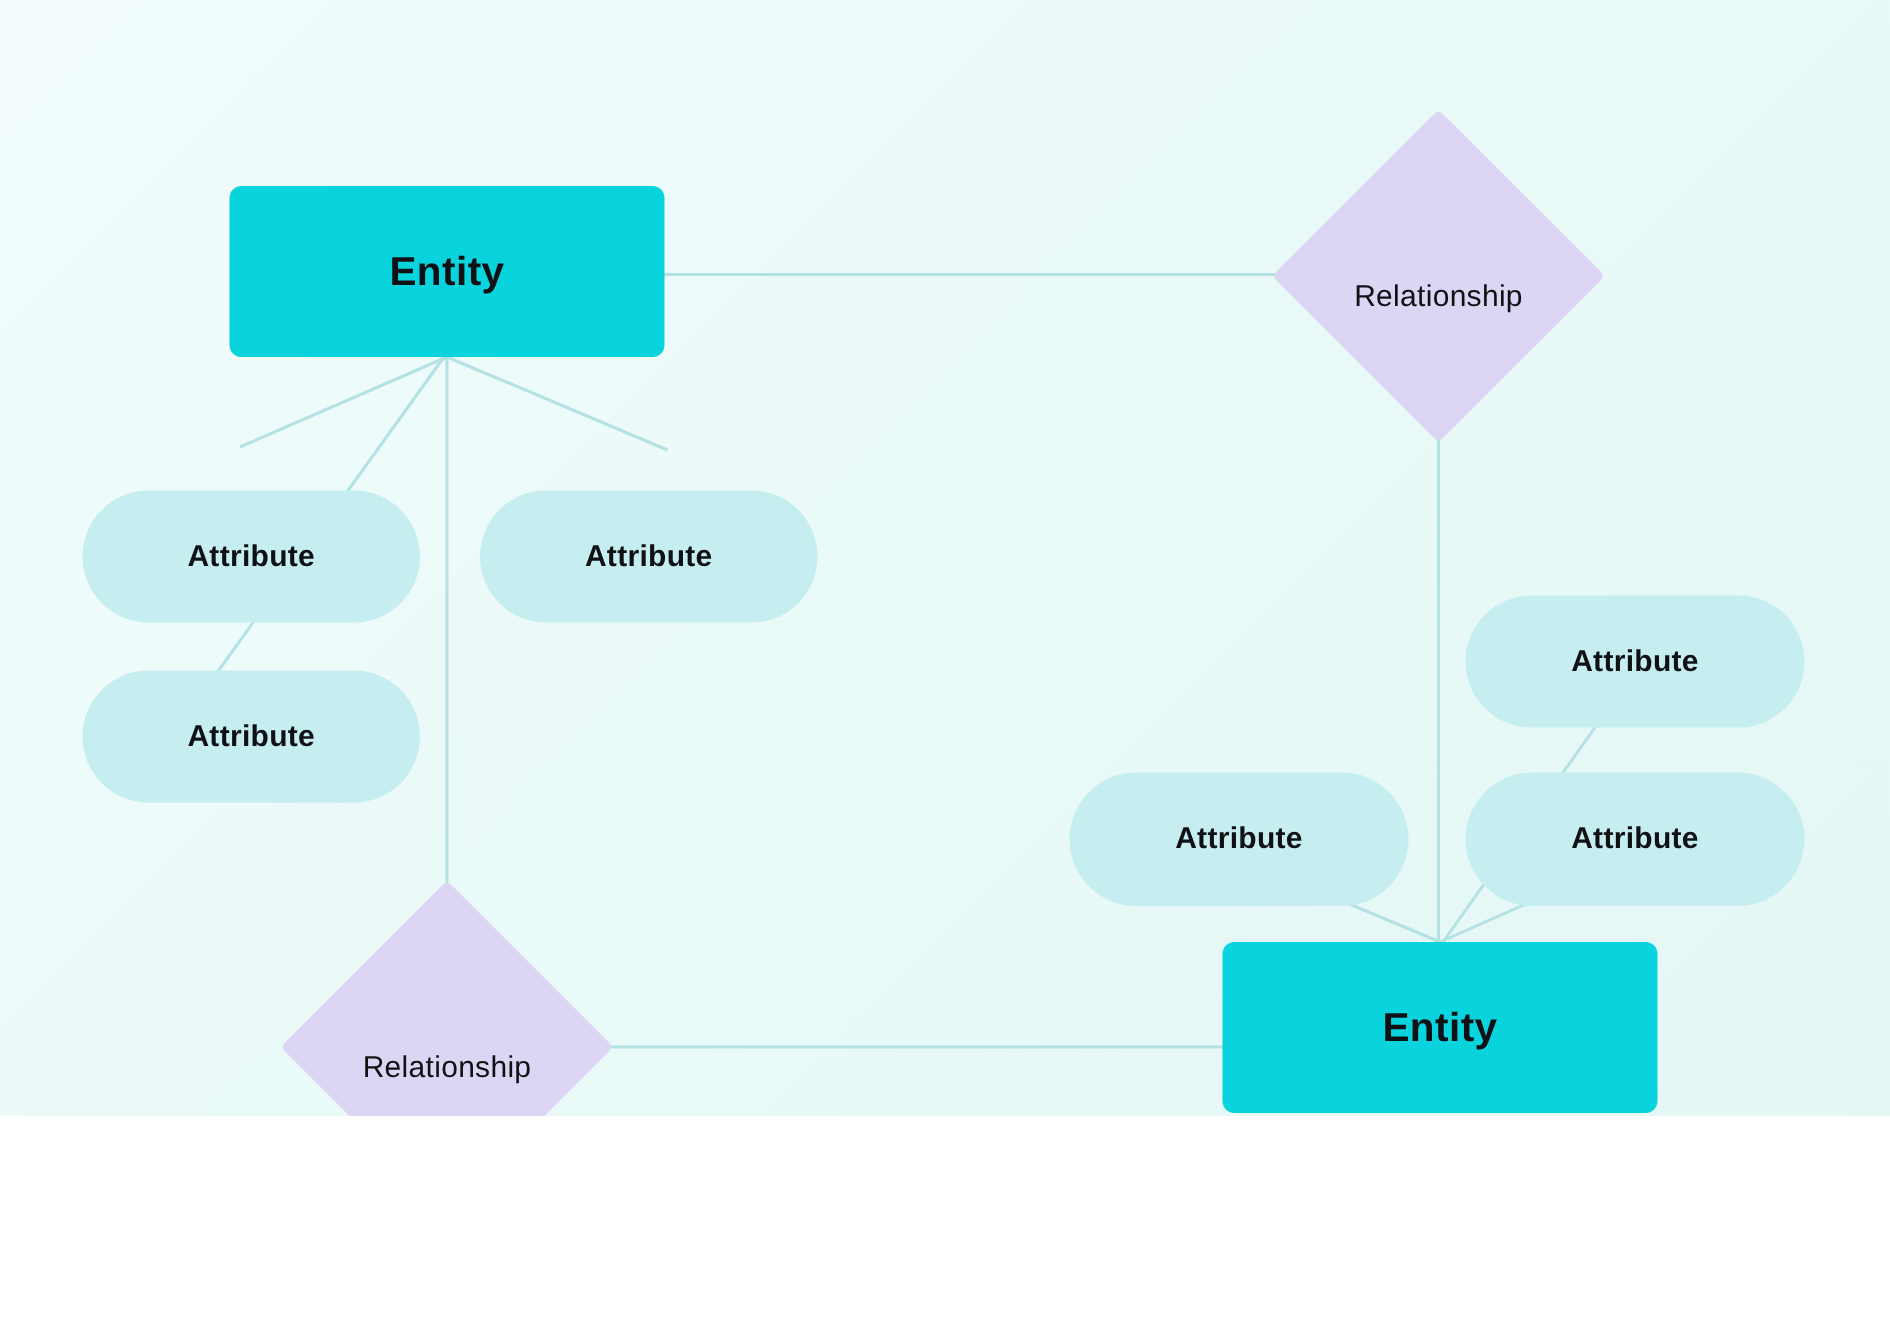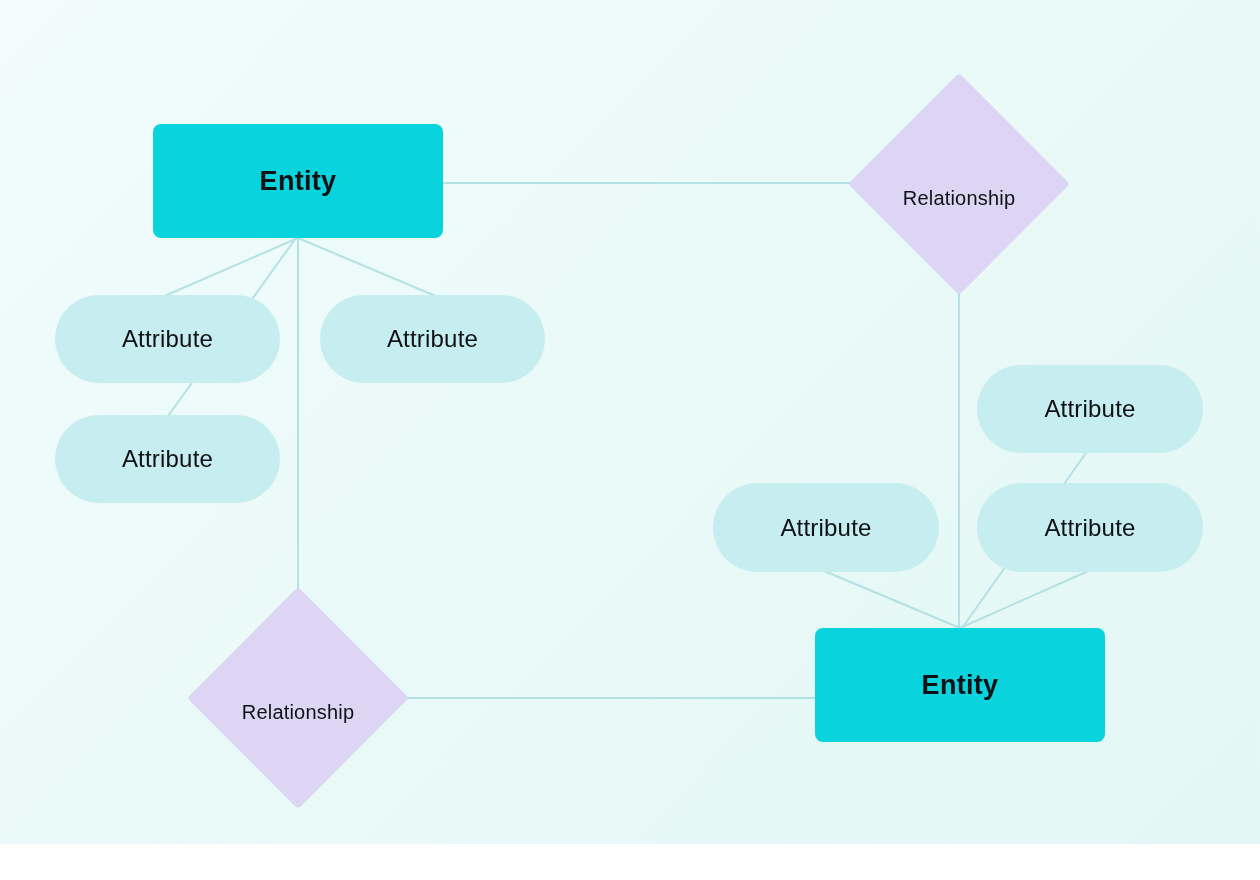--- a/index.html
+++ b/index.html
@@ -3,21 +3,21 @@
 <meta charset="utf-8">
 <style>
   html, body {
     margin: 0;
     padding: 0;
     font-family: "Liberation Sans", sans-serif;
   }
   .canvas {
     position: relative;
     width: 1260px;
-    height: 844px;
+    height: 744px;
     overflow: hidden;
     background: linear-gradient(135deg, var(--bg-start) 0%, var(--bg-mid) 45%, var(--bg-end) 100%);
   }
   .edges-layer {
     position: absolute;
     left: 0;
     top: 0;
     width: 1260px;
     height: 880px;
     display: block;
@@ -34,23 +34,24 @@
   .node.entity {
     background: var(--entity-fill);
     border-radius: 8px;
     font-size: 27px;
     font-weight: 600;
     letter-spacing: 0.3px;
   }
   .node.attribute {
     background: var(--attribute-fill);
     border-radius: 999px;
-    font-size: 24px;
-    font-weight: 400;
+    font-size: 20px;
+    font-weight: 700;
     letter-spacing: 0.2px;
+    margin-top: 32px;
   }
   .node.relationship {
     background: transparent;
   }
   .diamond-shape {
     position: absolute;
     left: 50%;
     top: 50%;
     transform: translate(-50%, -50%) rotate(45deg);
     background: var(--relationship-fill);

